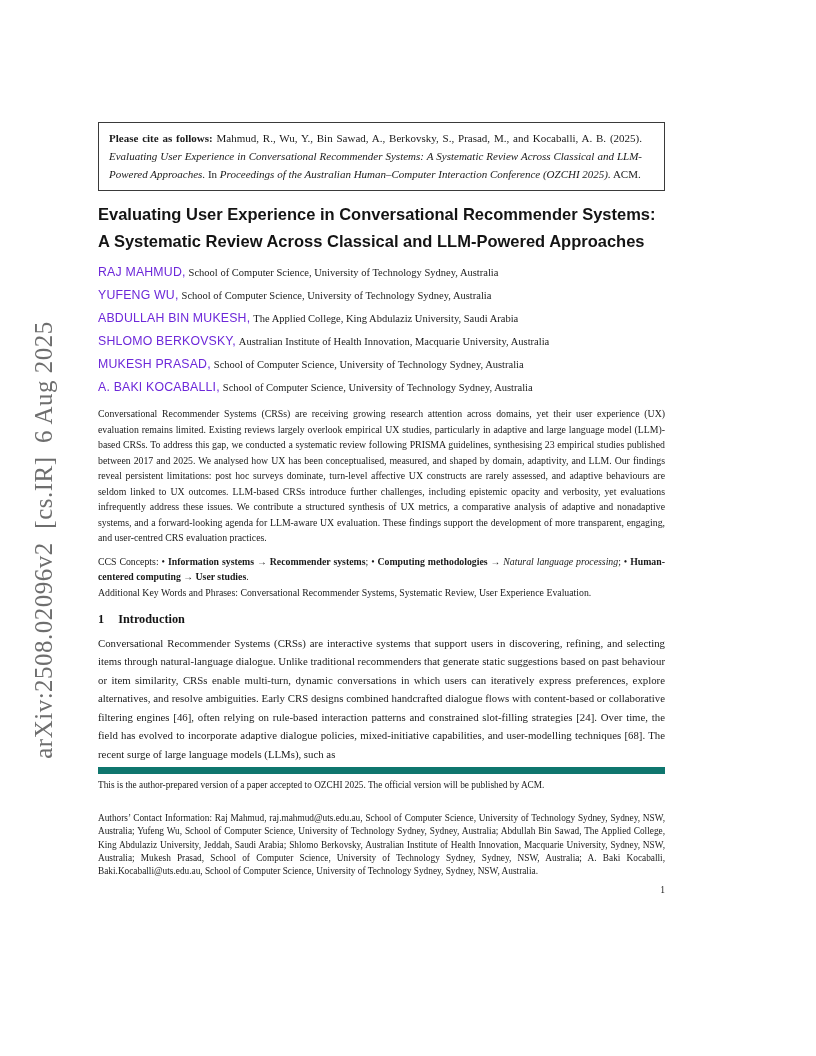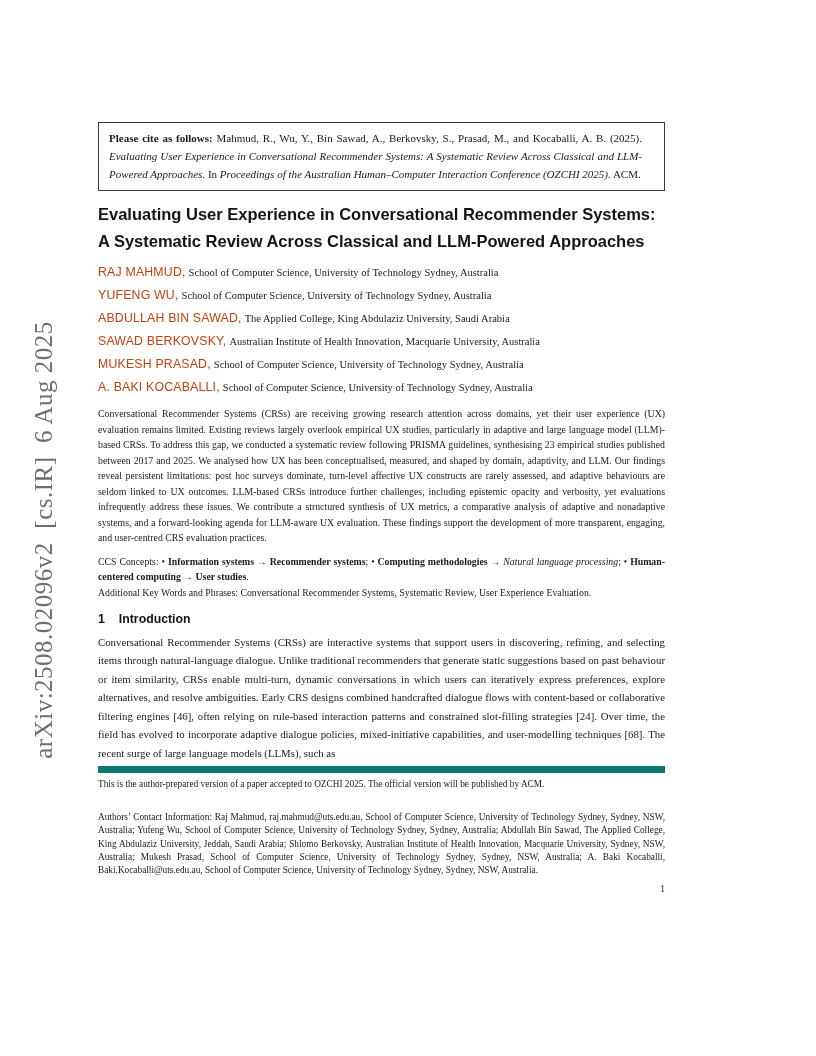--- a/index.html
+++ b/index.html
@@ -49,21 +49,21 @@
     line-height: 27px;
     color: #141414;
   }
 
   .authors { margin-top: 5px; }
   .author-row { line-height: 21px; }
   .author-name {
     font-family: "Liberation Sans", sans-serif;
     font-size: 12.3px;
     letter-spacing: 0.2px;
-    color: #c2410c;
+    color: #6d28d9;
   }
   .author-affil {
     font-size: 10.5px;
     margin-left: 3px;
   }
 
   .abstract {
     margin-top: 8px;
     font-size: 9.8px;
     line-height: 15.5px;
@@ -77,21 +77,21 @@
     text-align: justify;
   }
 
   .keywords {
     font-size: 9.8px;
     line-height: 15px;
   }
 
   .section-heading {
     margin-top: 12px;
-    font-family: Liberation Sans, sans-serif;
+    font-family: Liberation Serif, serif;
     font-weight: bold;
     font-size: 12.3px;
     color: #141414;
   }
   .section-heading .sec-num { margin-right: 14px; }
 
   .intro-para {
     margin-top: 7px;
     font-size: 10.8px;
     line-height: 18.5px;
@@ -128,24 +128,24 @@
   <h1 class="paper-title">Evaluating User Experience in Conversational Recommender Systems: A Systematic Review Across Classical and LLM-Powered Approaches</h1>
 
   <div class="authors">
     <div class="author-row">
       <span class="author-name">RAJ MAHMUD,</span><span class="author-affil">School of Computer Science, University of Technology Sydney, Australia</span>
     </div>
     <div class="author-row">
       <span class="author-name">YUFENG WU,</span><span class="author-affil">School of Computer Science, University of Technology Sydney, Australia</span>
     </div>
     <div class="author-row">
-      <span class="author-name">ABDULLAH BIN SAWAD,</span><span class="author-affil">The Applied College, King Abdulaziz University, Saudi Arabia</span>
+      <span class="author-name">ABDULLAH BIN MUKESH,</span><span class="author-affil">The Applied College, King Abdulaziz University, Saudi Arabia</span>
     </div>
     <div class="author-row">
-      <span class="author-name">SAWAD BERKOVSKY,</span><span class="author-affil">Australian Institute of Health Innovation, Macquarie University, Australia</span>
+      <span class="author-name">SHLOMO BERKOVSKY,</span><span class="author-affil">Australian Institute of Health Innovation, Macquarie University, Australia</span>
     </div>
     <div class="author-row">
       <span class="author-name">MUKESH PRASAD,</span><span class="author-affil">School of Computer Science, University of Technology Sydney, Australia</span>
     </div>
     <div class="author-row">
       <span class="author-name">A. BAKI KOCABALLI,</span><span class="author-affil">School of Computer Science, University of Technology Sydney, Australia</span>
     </div>
   </div>
 
   <p class="abstract">Conversational Recommender Systems (CRSs) are receiving growing research attention across domains, yet their user experience (UX) evaluation remains limited. Existing reviews largely overlook empirical UX studies, particularly in adaptive and large language model (LLM)-based CRSs. To address this gap, we conducted a systematic review following PRISMA guidelines, synthesising 23 empirical studies published between 2017 and 2025. We analysed how UX has been conceptualised, measured, and shaped by domain, adaptivity, and LLM. Our findings reveal persistent limitations: post hoc surveys dominate, turn-level affective UX constructs are rarely assessed, and adaptive behaviours are seldom linked to UX outcomes. LLM-based CRSs introduce further challenges, including epistemic opacity and verbosity, yet evaluations infrequently address these issues. We contribute a structured synthesis of UX metrics, a comparative analysis of adaptive and nonadaptive systems, and a forward-looking agenda for LLM-aware UX evaluation. These findings support the development of more transparent, engaging, and user-centred CRS evaluation practices.</p>

